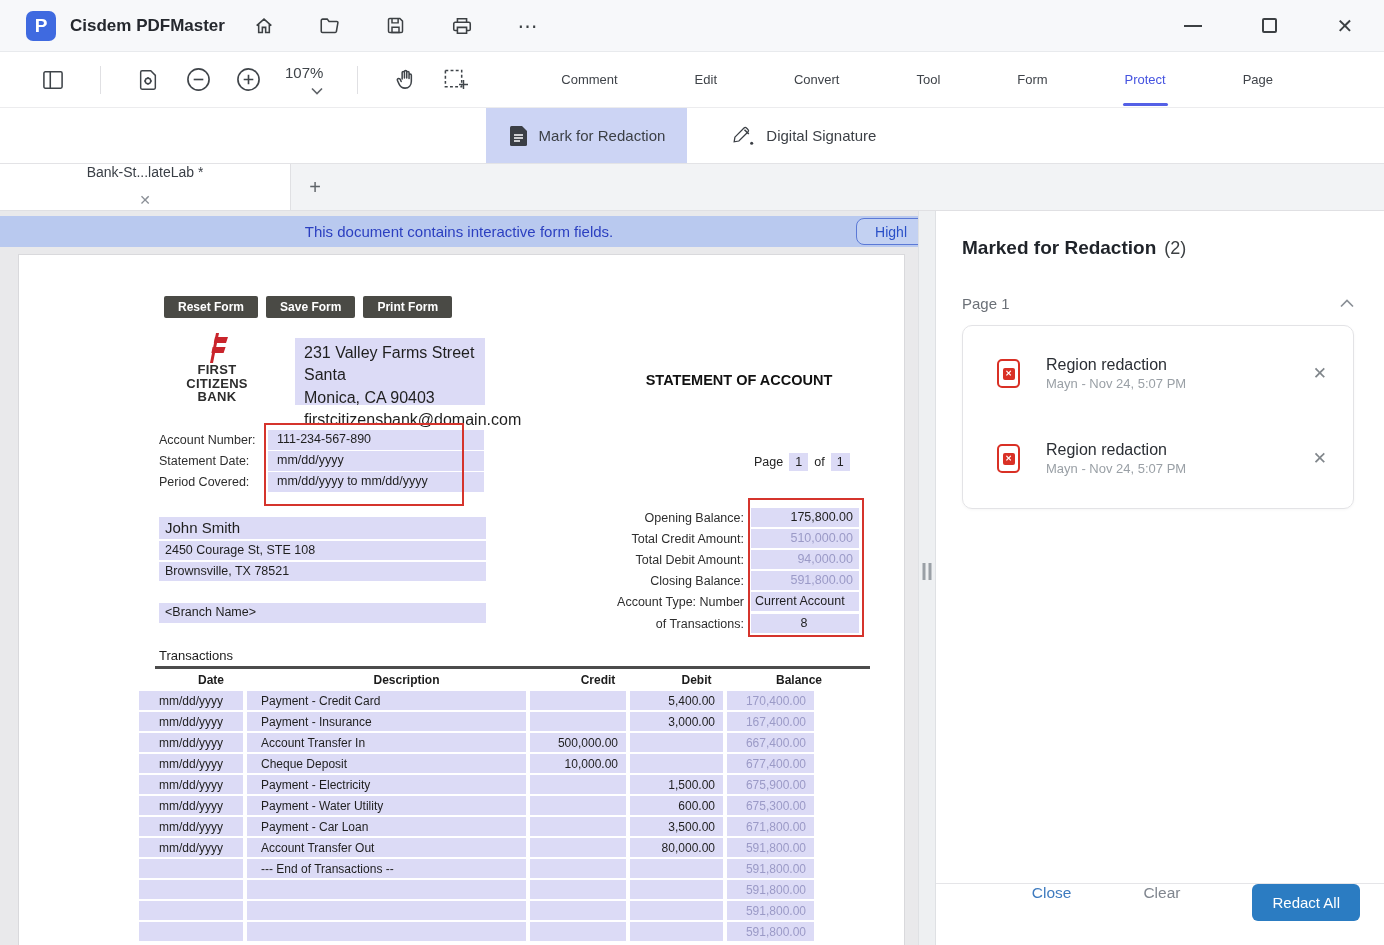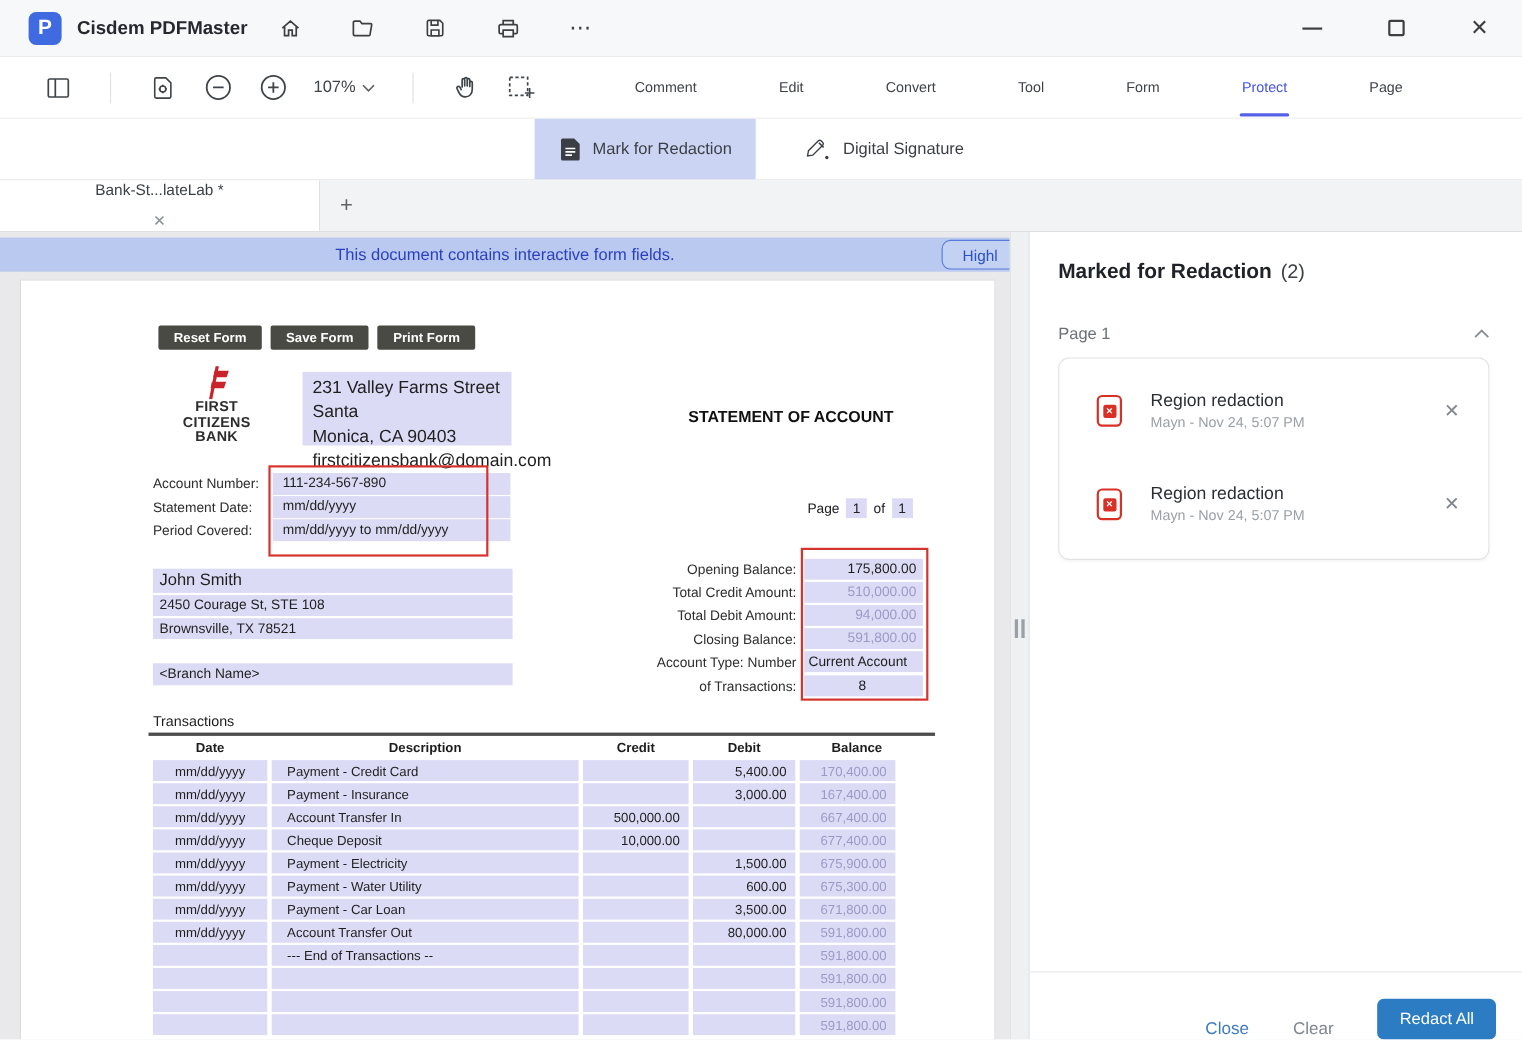--- a/index.html
+++ b/index.html
@@ -19,21 +19,21 @@
   .hamburger span { height:2px; background:#3c4043; border-radius:1px; }
   .min-line { width:18px; height:2px; background:#3c4043; }
   .max-box { width:15px; height:15px; border:2px solid #3c4043; border-radius:2px; }
   .close-x { font-size:20px; color:#3c4043; line-height:1; }
 
   
   .toolbar { height:56px; background:#fff; border-bottom:1px solid #ececee; display:flex; align-items:center; padding:0 36px 0 40px; flex:0 0 auto; }
   .tool-group { display:flex; align-items:center; gap:24px; }
   .tool-ic { width:26px; height:26px; display:flex; align-items:center; justify-content:center; cursor:pointer; color:#3f4449; }
   .v-div { width:1px; height:28px; background:#e0e0e3; margin:0 10px; }
-  .zoom-label { font-size:15px; color:#3f4449; display:flex; align-items:center; gap:6px; cursor:pointer; }
+  .zoom-label { font-size:15px; color:#3f4449; display:flex; align-items:flex-end; gap:6px; cursor:pointer;flex-direction:column; }
   .nav-tabs { display:flex; flex:1; justify-content:space-evenly; align-items:center; margin-left:18px; }
   .nav-tab { font-size:13px; color:#3f4349; cursor:pointer; position:relative; padding:6px 2px; }
   .nav-tab.active { color:#4553e0; }
   .nav-tab.active::after { content:""; position:absolute; left:0; right:0; bottom:-13px; height:3px; background:#5460e6; border-radius:2px; }
 
   
   .subtoolbar { height:56px; background:#fff; border-bottom:1px solid #e3e3e6; display:flex; align-items:stretch; justify-content:center; gap:22px; flex:0 0 auto; }
   .sub-btn { display:flex; align-items:center; gap:10px; padding:0 22px; font-size:15px; color:#3b3f45; cursor:pointer; }
   .sub-btn.active { background:#ccd4f4; }
 
@@ -50,21 +50,21 @@
   .notice { position:absolute; top:5px; left:0; right:0; height:31px; background:#b9c9ef; display:flex; align-items:center; justify-content:center; }
   .notice-text { color:#2b3fc0; font-size:15px; }
   .notice-btn { position:absolute; right:-16px; top:2px; height:27px; border:1.5px solid #5b79d6; border-radius:8px; background:#c3d1f2; color:#2b50c8; font-size:14px; display:flex; align-items:center; padding:0 26px 0 18px; cursor:pointer; }
   .splitter { width:18px; background:#eef0f2; border-left:1px solid #dfe1e4; border-right:1px solid #dfe1e4; position:relative; flex:0 0 auto; cursor:col-resize; }
   .split-handle { position:absolute; top:48%; left:50%; transform:translateX(-50%); display:flex; gap:3px; }
   .split-handle span { width:3px; height:17px; background:#9aa0a6; }
 
   
   .page { position:absolute; left:18px; top:43px; width:887px; height:700px; background:#fff; border:1px solid #d9d9dc; }
   .page * { font-family:"Liberation Sans", sans-serif; }
-  .abs { position:absolute; }
+  .abs { position:absolute;margin-left:20px; }
   .form-btns { left:125px; top:41px; display:flex; gap:8px; }
   .form-btn { background:#4a4a45; color:#fff; font-size:12px; font-weight:bold; padding:4px 14px; border-radius:2px; cursor:pointer; }
   .logo-wrap { left:138px; top:76px; width:80px; text-align:center; }
   .logo-lines { font-family:"Liberation Serif", serif; font-weight:bold; color:#2d2d2d; font-size:13px; line-height:1.05; letter-spacing:0.3px; }
   .field { background:#dcdbf6; color:#1f1f1f; }
   .addr-box { left:256px; top:83px; width:190px; height:67px; padding:4px 9px; font-size:16px; line-height:1.4; }
   .stmt-title { left:560px; top:117px; width:280px; text-align:center; font-weight:bold; font-size:14.5px; color:#111; }
   .acct-label { left:120px; width:105px; font-size:12.5px; color:#2e2e2e; }
   .acct-field { left:229px; width:216px; height:20px; font-size:12.5px; padding:2px 0 0 9px; }
   .red-box { border:2px solid #d5342c; background:transparent; pointer-events:none; }
@@ -97,21 +97,21 @@
   .chev-up { color:#8a8f96; }
   .card { margin-top:13px; border:1px solid #e3e3e6; border-radius:10px; box-shadow:0 1px 3px rgba(0,0,0,0.04); padding:16px 0 18px; }
   .redact-item { display:flex; align-items:center; padding:14px 22px 14px 34px; }
   .redact-item + .redact-item { margin-top:22px; }
   .ri-icon { width:23px; height:29px; border:2.5px solid #d93025; border-radius:5px; position:relative; flex:0 0 auto; }
   .ri-icon::before { content:"✕"; position:absolute; left:50%; top:50%; transform:translate(-50%,-50%); width:12px; height:12px; background:#d93025; border-radius:2px; color:#fff; font-size:8px; font-weight:bold; display:flex; align-items:center; justify-content:center; }
   .ri-text { margin-left:26px; flex:1; }
   .ri-title { font-size:16px; color:#2a2e34; }
   .ri-meta { font-size:13px; color:#9aa0a6; margin-top:2px; }
   .ri-close { color:#80868b; font-size:17px; cursor:pointer; padding:4px; }
-  .panel-footer { flex:0 0 auto; height:62px; border-top:1px solid #e5e5e8; display:flex; align-items:flex-end; justify-content:flex-end; gap:40px; padding-right:24px; }
+  .panel-footer { flex:0 0 auto; height:62px; border-top:1px solid #e5e5e8; display:flex; align-items:flex-start; justify-content:flex-end; gap:72px; padding-right:24px; }
   .link-btn { font-size:15.5px; cursor:pointer; }
   .link-close { color:#3e7bbf; }
   .link-clear { color:#80868f; }
   .primary-btn { background:#2b7cc2; color:#fff; font-size:15px; padding:10px 20px; border-radius:6px; cursor:pointer; }
 
   svg { display:block; }
 </style>
 </head>
 <body>
 

